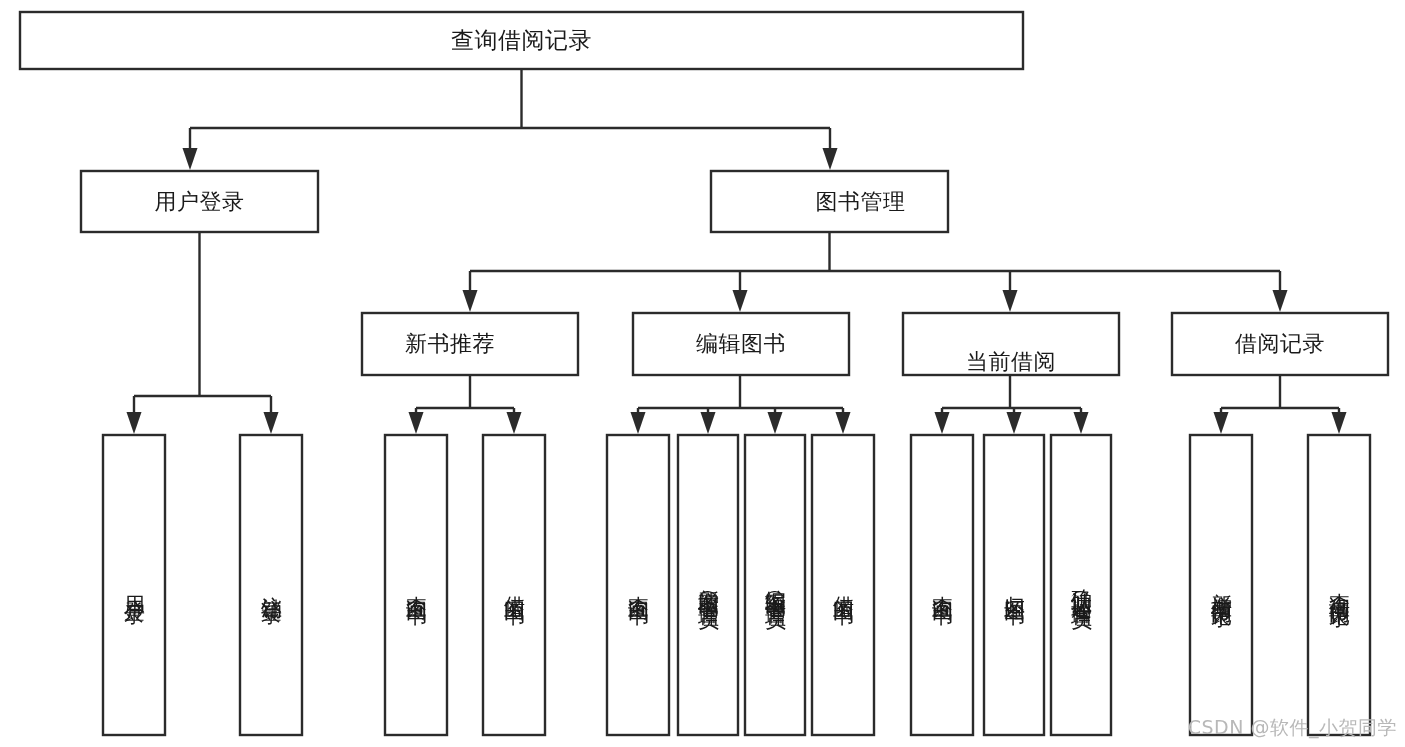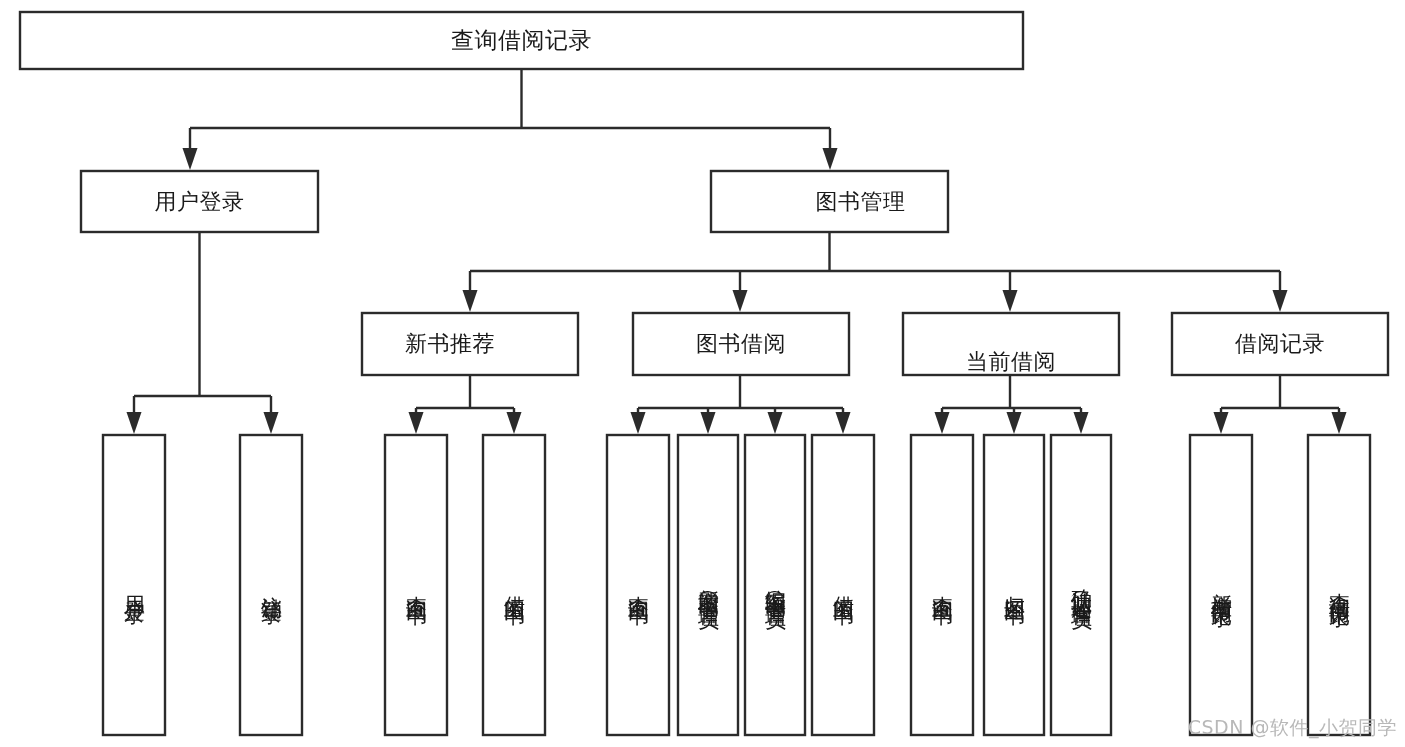--- a/index.html
+++ b/index.html
@@ -167,21 +167,21 @@
         <rect class="node-box" x="1051" y="435" width="60" height="300"></rect>
         <rect class="node-box" x="1190" y="435" width="62" height="300"></rect>
         <rect class="node-box" x="1308" y="435" width="62" height="300"></rect>
       </g>
   </svg>
   <div id="labels-layer">
       <div class="node-label horizontal root-label" style="left: 20px; top: 12px; width: 1003px; height: 57px;">查询借阅记录</div>
       <div class="node-label horizontal" style="left: 81px; top: 171px; width: 237px; height: 61px;">用户登录</div>
       <div class="node-label horizontal" style="left: 711px; top: 171px; width: 237px; height: 61px; margin-left: 31px;">图书管理</div>
       <div class="node-label horizontal" style="left: 362px; top: 313px; width: 176px; height: 62px;">新书推荐</div>
-      <div class="node-label horizontal" style="left: 633px; top: 313px; width: 216px; height: 62px;">图书借阅</div>
+      <div class="node-label horizontal" style="left: 633px; top: 313px; width: 216px; height: 62px;">编辑图书</div>
       <div class="node-label horizontal" style="left: 903px; top: 331px; width: 216px; height: 62px;">当前借阅</div>
       <div class="node-label horizontal" style="left: 1172px; top: 313px; width: 216px; height: 62px;">借阅记录</div>
       <div class="node-label vertical" style="left: 103px; top: 435px; width: 62px; height: 300px;">用户登录</div>
       <div class="node-label vertical" style="left: 240px; top: 435px; width: 62px; height: 300px;">注销登录</div>
       <div class="node-label vertical" style="left: 385px; top: 435px; width: 62px; height: 300px;">查询图书</div>
       <div class="node-label vertical" style="left: 483px; top: 435px; width: 62px; height: 300px;">借阅图书</div>
       <div class="node-label vertical" style="left: 607px; top: 435px; width: 62px; height: 300px;">查询图书</div>
       <div class="node-label vertical" style="left: 678px; top: 435px; width: 60px; height: 300px;">新增图书（管理员）</div>
       <div class="node-label vertical" style="left: 745px; top: 435px; width: 60px; height: 300px;">编辑图书（管理员）</div>
       <div class="node-label vertical" style="left: 812px; top: 435px; width: 62px; height: 300px;">借阅图书</div>

